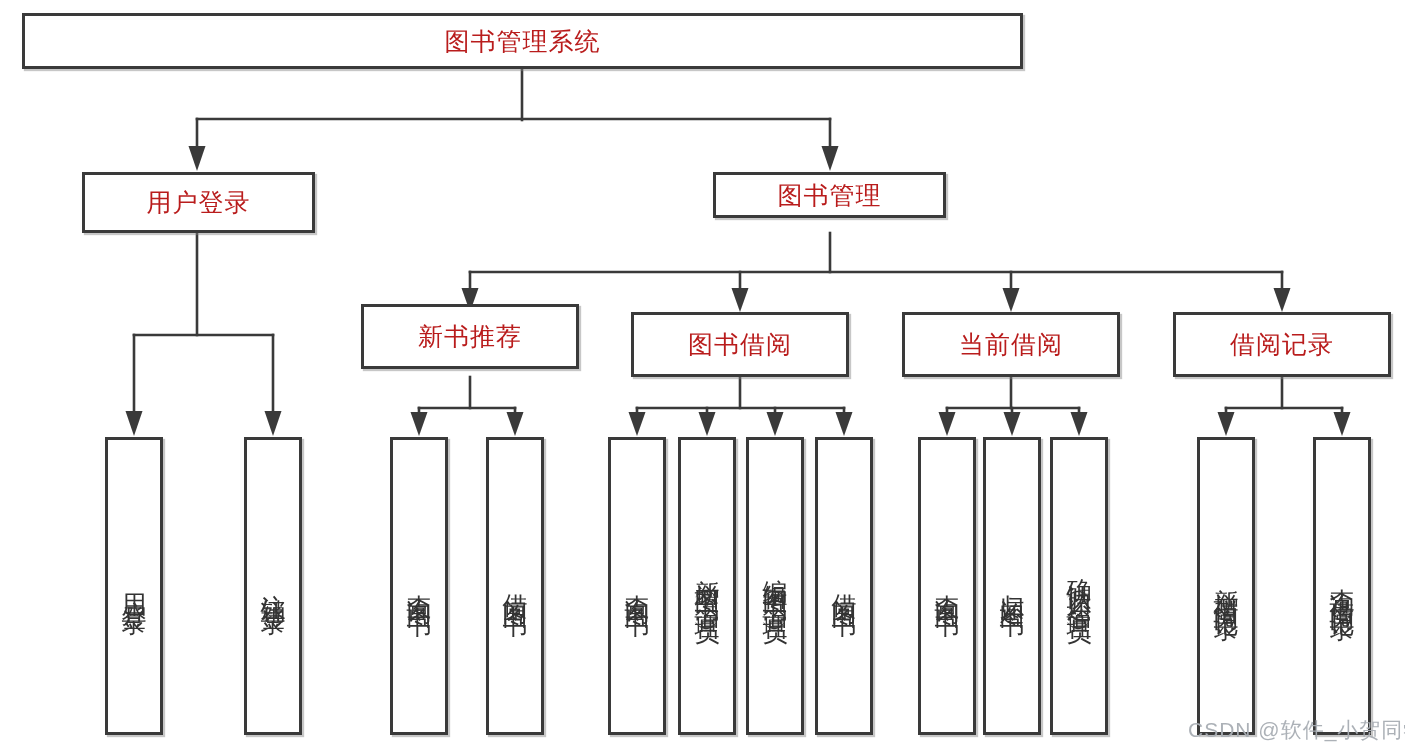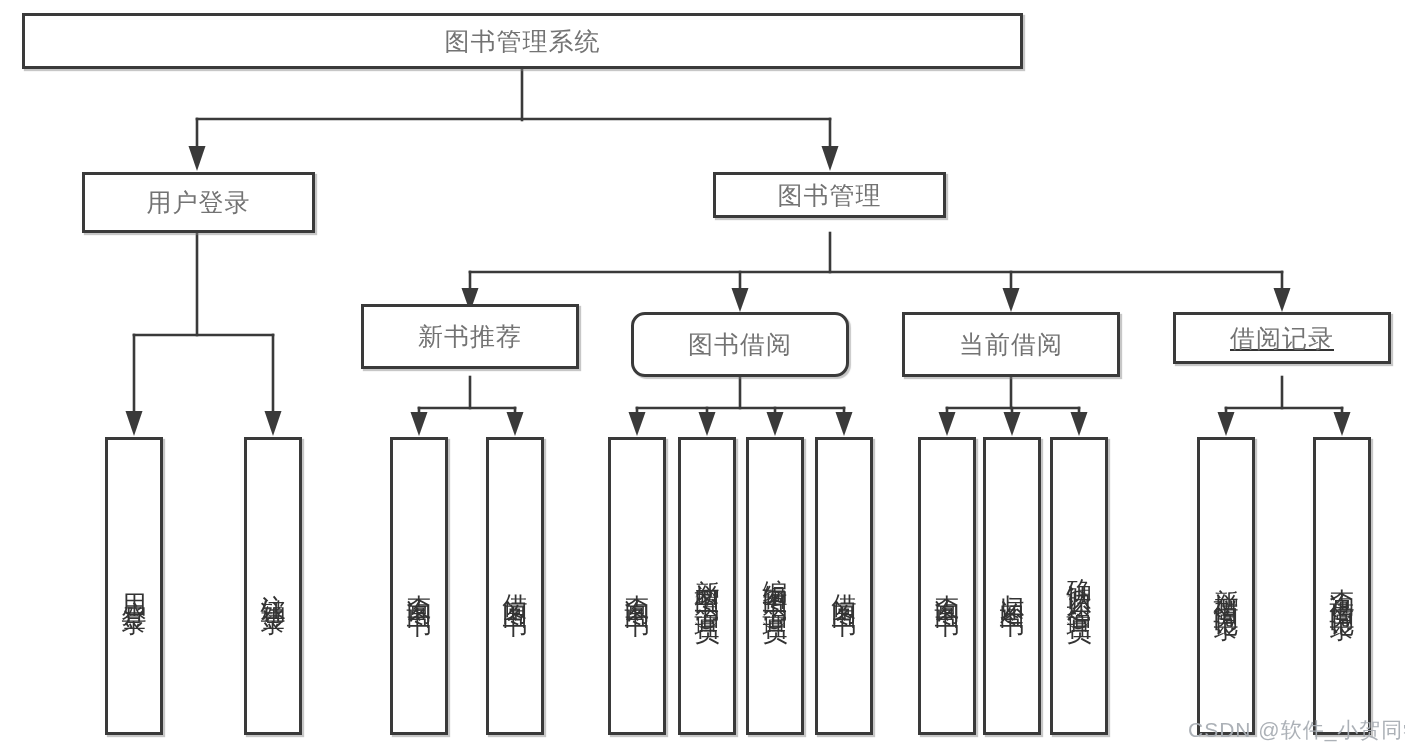--- a/index.html
+++ b/index.html
@@ -39,39 +39,39 @@
     display: flex;
     align-items: center;
     justify-content: center;
     z-index: 1;
     color: #333333;
   }
   .hlabel {
     font-size: 25px;
     letter-spacing: 1px;
     white-space: nowrap;
-    color: #737373;
+    color: #b91c1c;
   }
   .vtext {
     writing-mode: vertical-rl;
     text-orientation: mixed;
     font-size: 25px;
     letter-spacing: 6px;
     line-height: 1;
     color: #333333;
     white-space: nowrap;
   }
   
   #node-root              { left: 22px;   top: 13px;  width: 1001px; height: 56px; }
   #node-user-login        { left: 82px;   top: 172px; width: 233px;  height: 61px; }
   #node-book-management   { left: 713px;  top: 172px; width: 233px;  height: 46px; }
   #node-new-book-recommendation { left: 361px;  top: 304px; width: 218px; height: 65px; }
-  #node-book-borrowing          { left: 631px;  top: 312px; width: 218px; height: 65px; border-radius: 14px; }
+  #node-book-borrowing          { left: 631px;  top: 312px; width: 218px; height: 65px; }
   #node-current-borrowing       { left: 902px;  top: 312px; width: 218px; height: 65px; }
-  #node-borrowing-records       { left: 1173px; top: 312px; width: 218px; height: 52px; text-decoration: underline; }
+  #node-borrowing-records       { left: 1173px; top: 312px; width: 218px; height: 65px; }
   .leaf { top: 437px; width: 58px; height: 298px; }
   #leaf-a1 { left: 105px; }
   #leaf-a2 { left: 244px; }
   #leaf-b1 { left: 390px; }
   #leaf-b2 { left: 486px; }
   #leaf-c1 { left: 608px; }
   #leaf-c2 { left: 678px; }
   #leaf-c3 { left: 746px; }
   #leaf-c4 { left: 815px; }
   #leaf-d1 { left: 918px; }

